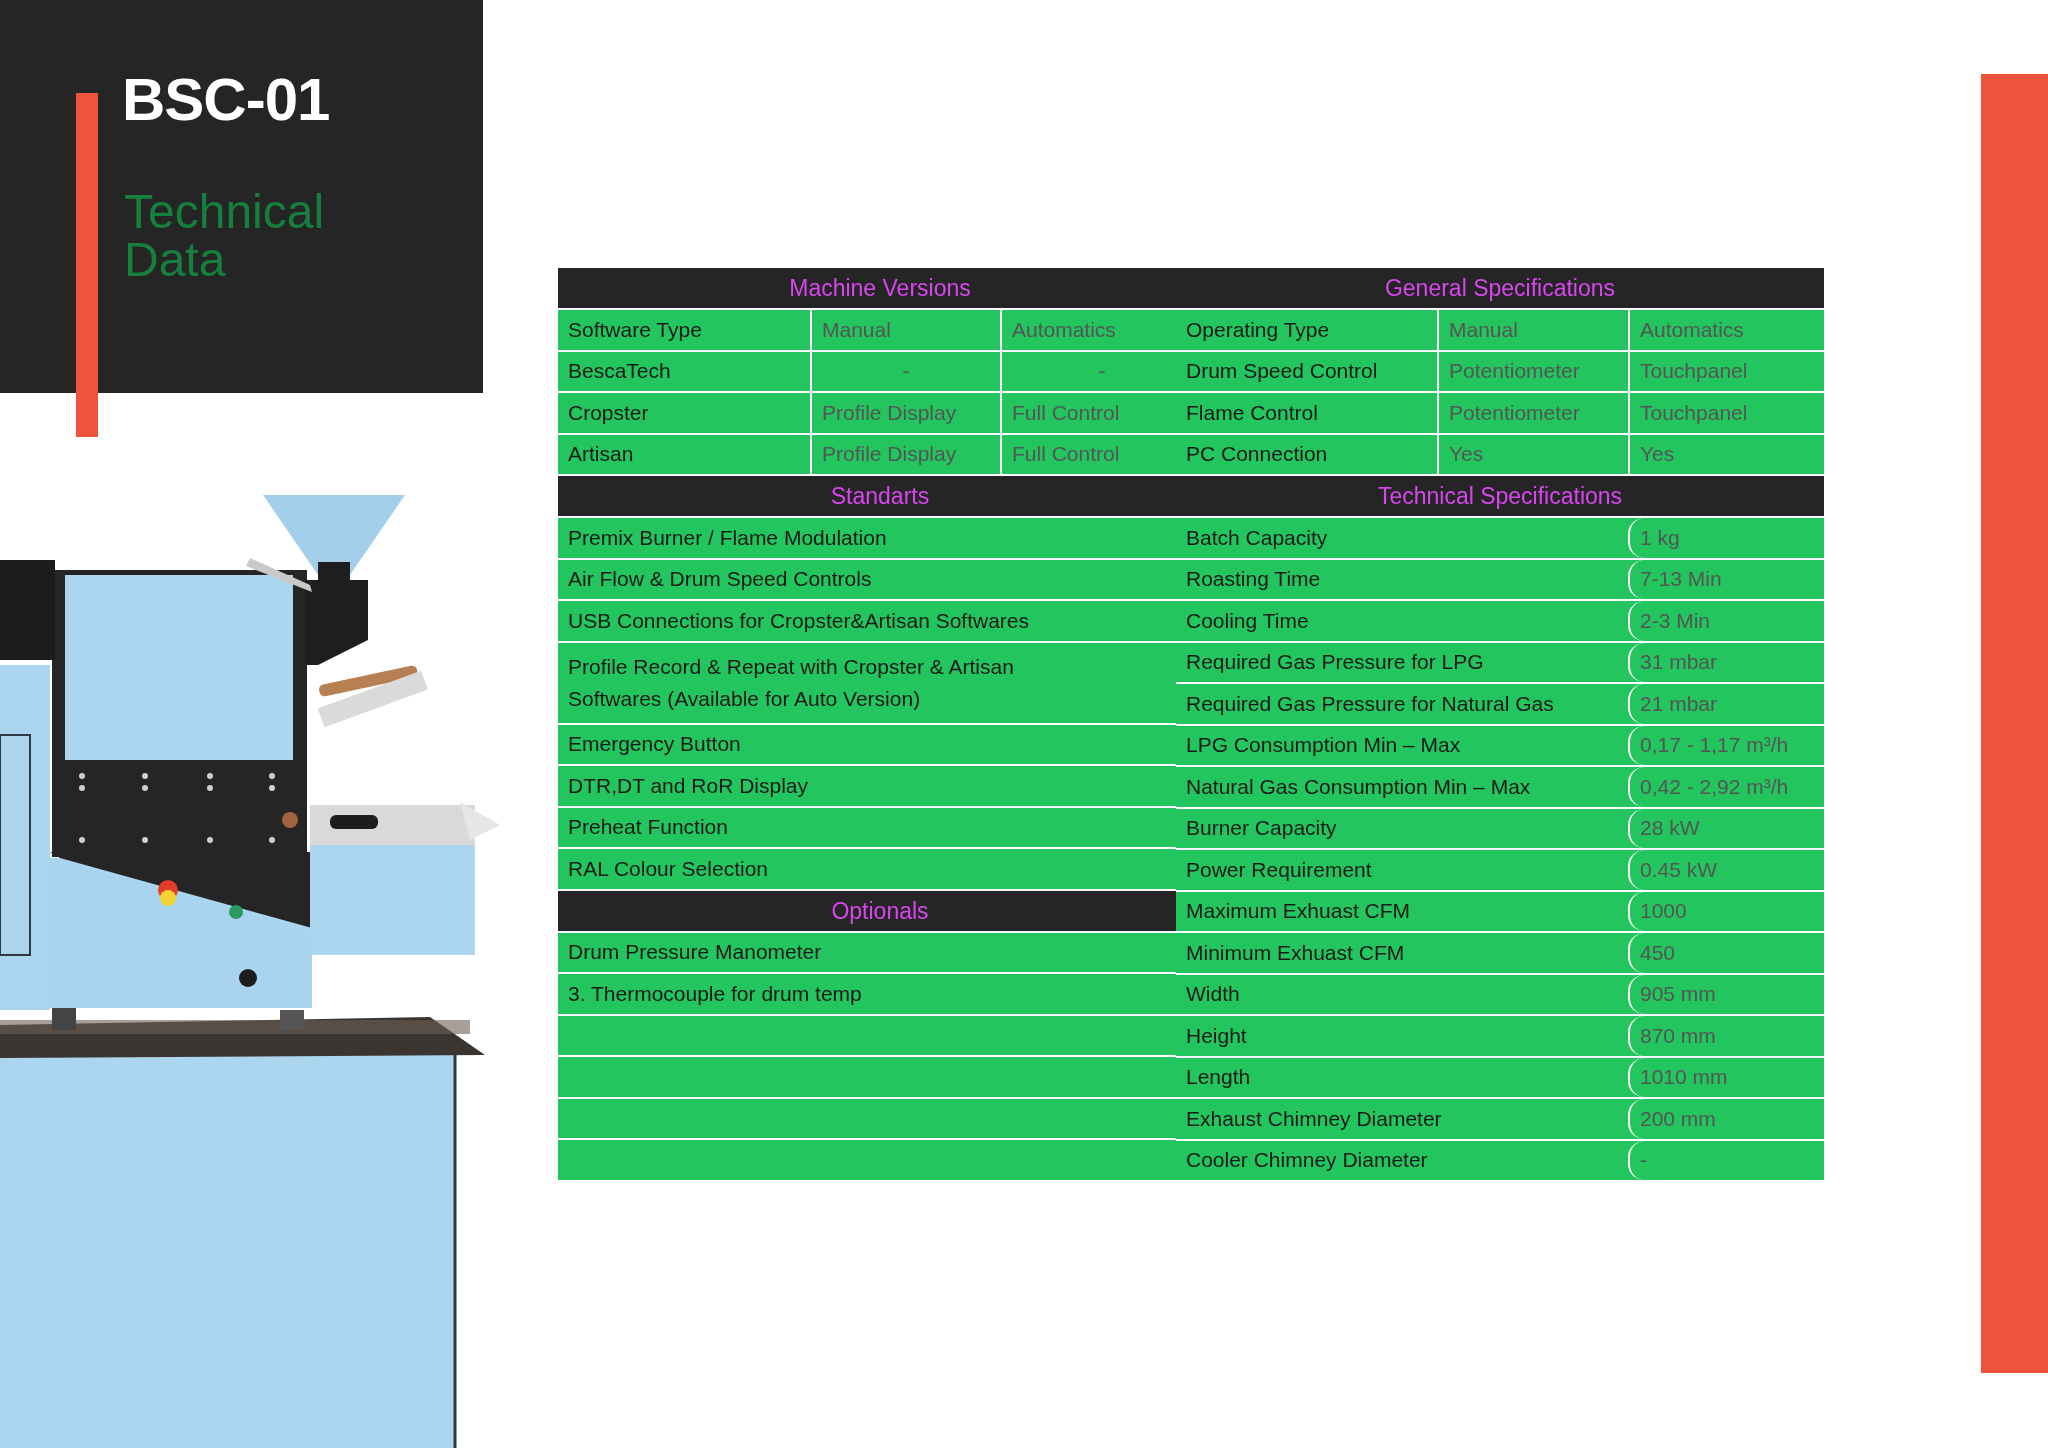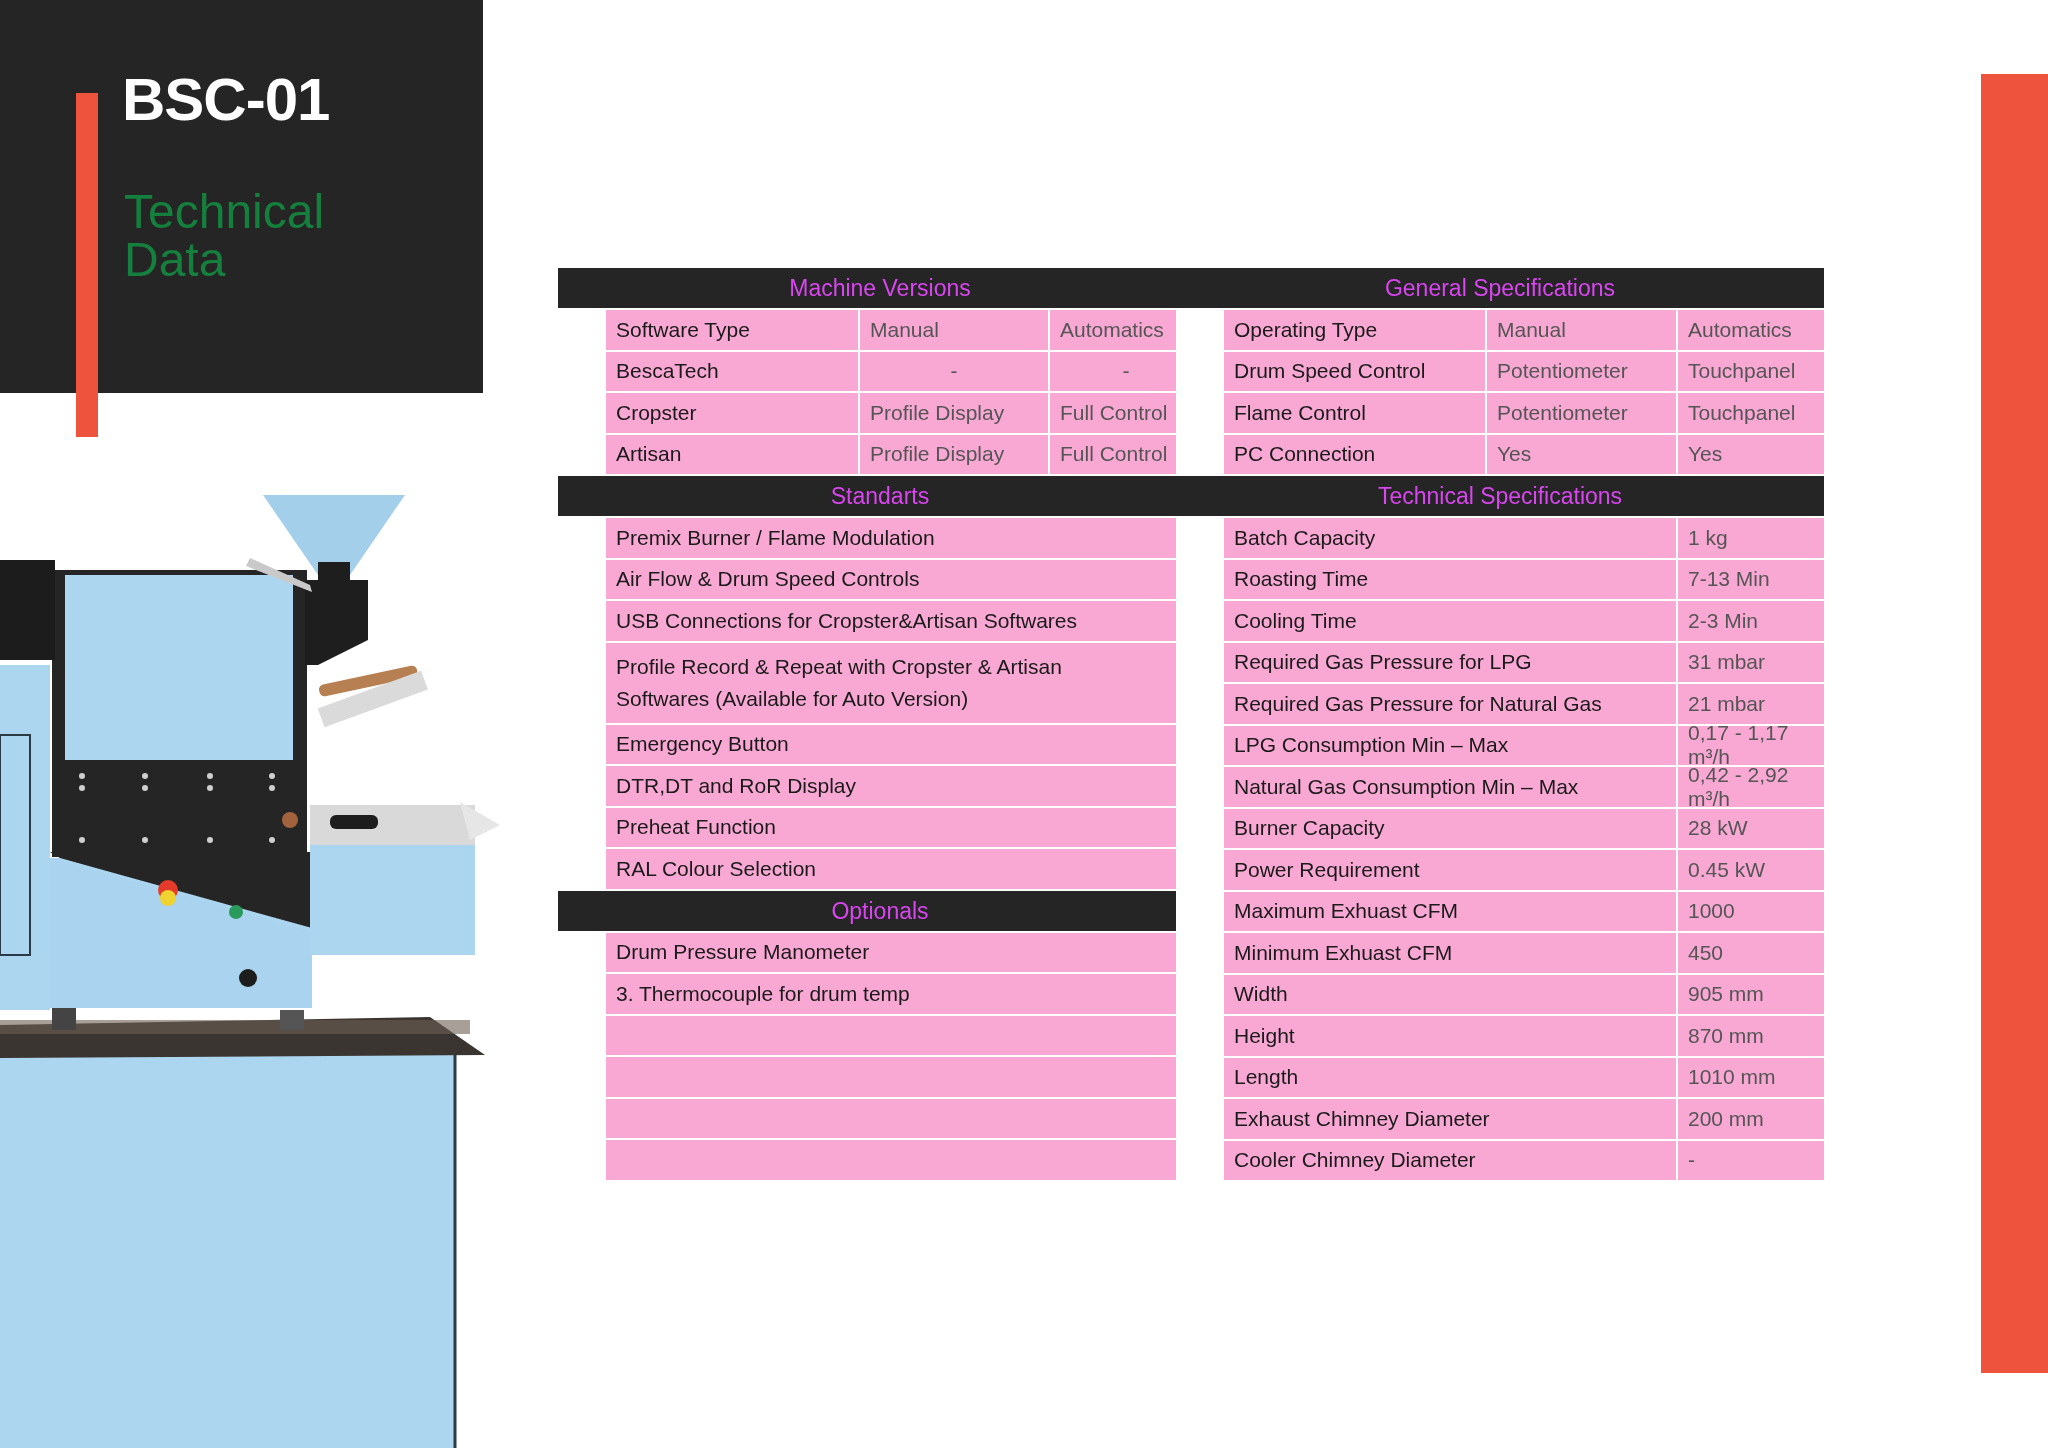--- a/index.html
+++ b/index.html
@@ -14,36 +14,36 @@
 
   .right-bar { position: absolute; left: 1981px; top: 74px; width: 67px; height: 1299px; background: #ee533d; }
 
   .machine { position: absolute; left: 0; top: 480px; width: 540px; height: 968px; }
 
   .table { position: absolute; background: #ffffff; }
   .table.left { left: 558px; top: 268px; width: 644px; }
   .table.right { left: 1176px; top: 268px; width: 648px; }
 
   .thead { background: #252525; color: #d946ef; text-align: center; font-size: 23px; height: 40px; line-height: 40px; margin-bottom: 2px; }
-  .row { display: flex; background: #f9a8d4; margin-bottom: 2px; height: 39.5px; align-items: center; margin-left: 48px; }
+  .row { display: flex; background: #22c55e; margin-bottom: 2px; height: 39.5px; align-items: center; }
   .row.tall { height: 80px; }
   .row .cell { height: 100%; display: flex; align-items: center; padding-left: 10px; font-size: 21px; color: #1a1a1a; }
   .row .cell + .cell { border-left: 2px solid #ffffff; }
   .row .cell.val { color: #555555; }
   .row .cell.center { justify-content: center; padding-left: 0; }
   .row.tall .cell { line-height: 32px; }
 
   .l-c1 { width: 252px; }
   .l-c2 { width: 190px; }
   .l-c3 { flex: 1; }
   .r-c1 { width: 261px; }
   .r-c2 { width: 191px; }
   .r-c3 { flex: 1; }
   .r-lbl { width: 452px; }
-  .r-val { flex: 1; }
+  .r-val { flex: 1; border-radius: 16px; }
   .full { flex: 1; }
 </style>
 </head>
 <body>
 
 <div class="title-block"></div>
 <div class="title-accent"></div>
 <div class="model-title">BSC-01</div>
 <div class="subtitle">
   <div>Technical</div>

